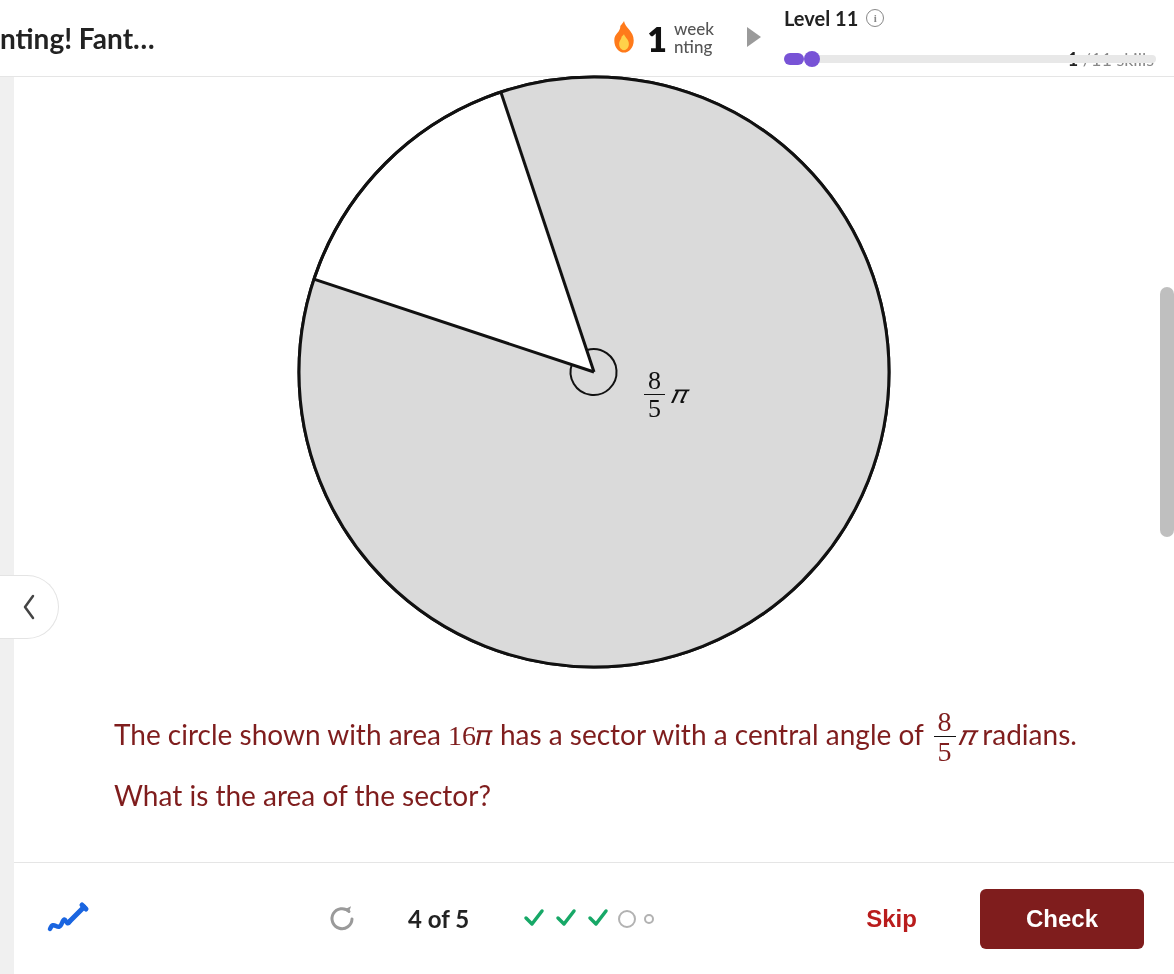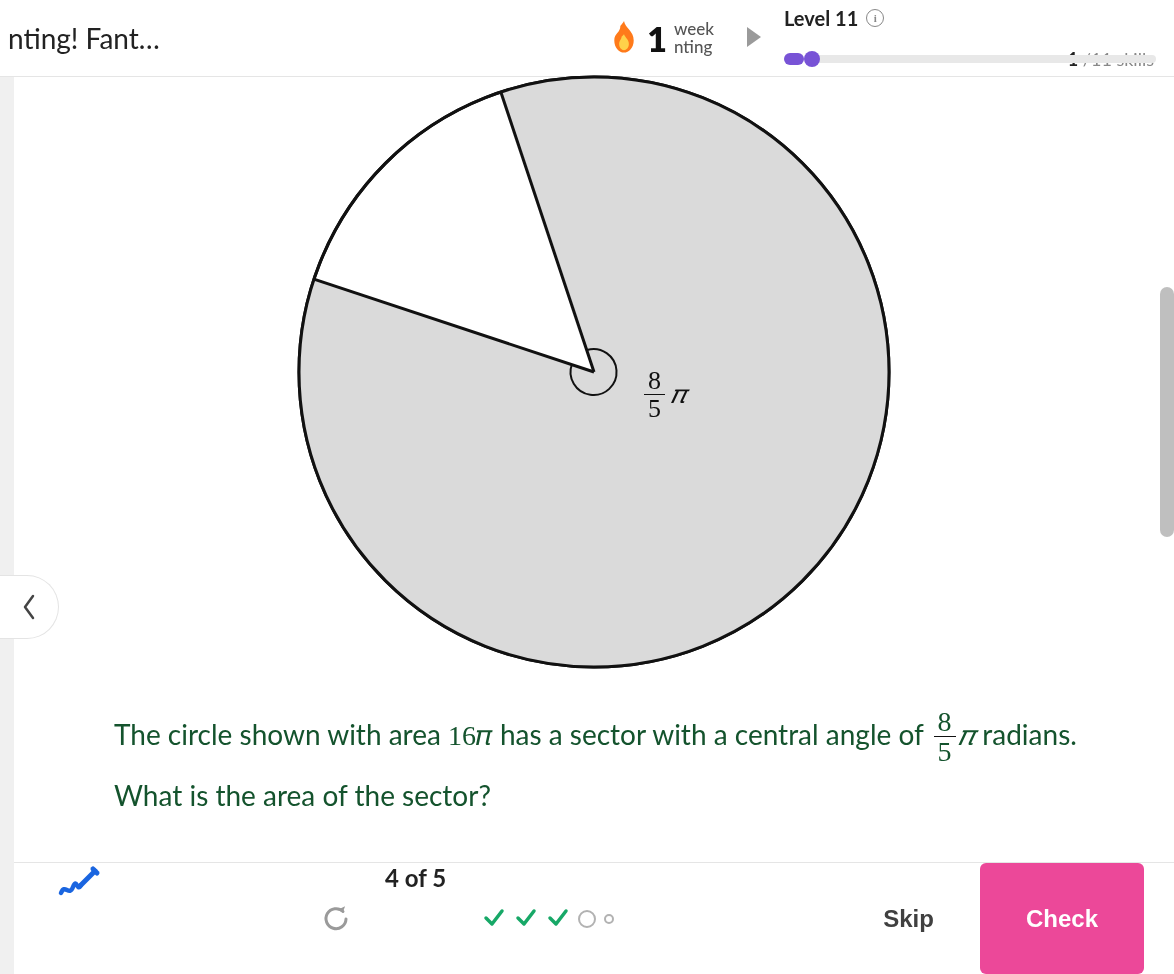--- a/index.html
+++ b/index.html
@@ -1,21 +1,21 @@
 <!DOCTYPE html>
 <html><head>
 <meta charset="utf-8">
 <style>
   * { box-sizing: border-box; margin: 0; padding: 0; }
   html, body { width: 1174px; height: 974px; font-family: -apple-system, BlinkMacSystemFont, "Segoe UI", "Lato", sans-serif; overflow: hidden; background: #fff; color: #222; }
   .frame { width: 1174px; height: 974px; position: relative; display: flex; flex-direction: column; }
 
   
   .header { height: 77px; border-bottom: 1px solid #e5e5e5; display: flex; align-items: center; padding: 0 20px 0 0; }
-  .header-title { font-size: 28px; font-weight: 400; color: #222; padding-left: 0; margin-right: auto; white-space: nowrap; overflow: hidden; margin-left: 8px; }
+  .header-title { font-size: 28px; font-weight: 700; color: #222; padding-left: 0; margin-right: auto; white-space: nowrap; overflow: hidden; }
   .streak { display: flex; align-items: center; gap: 8px; margin-right: 30px; }
   .flame-icon svg { display: block; }
   .streak-num { font-size: 34px; font-weight: 800; color: #111; letter-spacing: -1px; }
   .streak-words { display: flex; flex-direction: column; line-height: 1.05; }
   .streak-words span { font-size: 17px; color: #555; font-weight: 500; }
   .play-icon { color: #999; margin-right: 20px; }
   .level-block { display: flex; flex-direction: column; gap: 18px; min-width: 370px; }
   .level-top { display: flex; align-items: center; gap: 8px; font-size: 20px; font-weight: 700; color: #222; }
   .info-icon { width: 18px; height: 18px; border: 1.5px solid #888; border-radius: 50%; display: inline-flex; align-items: center; justify-content: center; font-size: 11px; font-weight: 600; color: #888; font-family: serif; }
   .progress-row { display: flex; align-items: center; gap: 14px; }
@@ -31,38 +31,38 @@
   .left-gutter { width: 14px; background: #f0f0f0; }
   .content { flex: 1; position: relative; display: flex; flex-direction: column; }
   .diagram-area { flex: 1; position: relative; }
   .circle-svg { position: absolute; left: 50%; top: -15px; transform: translateX(-50%); }
   .angle-label { position: absolute; left: 630px; top: 290px; font-family: Georgia, "Times New Roman", serif; font-size: 26px; color: #111; display: flex; align-items: center; gap: 6px; }
   .frac { display: inline-flex; flex-direction: column; align-items: center; line-height: 1.05; }
   .frac .num { border-bottom: 1.5px solid #111; padding: 0 4px; }
   .frac .den { padding: 0 4px; }
   .pi { font-style: italic; }
 
-  .question-text { padding: 15px 70px 40px 100px; font-size: 28px; line-height: 1.9; color: #14532d; }
+  .question-text { padding: 15px 70px 40px 100px; font-size: 28px; line-height: 1.9; color: #7f1d1d; }
   .question-text .inline-math { font-family: Georgia, "Times New Roman", serif; }
   .question-text .frac { font-size: 28px; vertical-align: middle; display: inline-flex; margin: 0 3px; position: relative; top: -2px; }
 
   .back-tab { position: absolute; left: -1px; top: 498px; width: 60px; height: 64px; background: #fff; border: 1px solid #e4e4e4; border-left: none; border-radius: 0 32px 32px 0; display: flex; align-items: center; justify-content: center; color: #444; z-index: 5; }
 
   
-  .footer { height: 112px; border-top: 1px solid #e5e5e5; display: flex; padding: 0 30px 0 43px; gap: 20px; position: relative; background: #fff; }
+  .footer { height: 112px; border-top: 1px solid #e5e5e5; display: flex; align-items: center; padding: 0 30px 0 32px; gap: 37px; position: relative; background: #fff; }
   .scribble-icon { color: #1a65e0; }
   .reload { color: #888; margin-left: 200px; display: flex; align-items: center; }
   .progress-text { font-size: 24px; font-weight: 700; color: #222; margin-left: 14px; }
   .status-icons { display: flex; align-items: center; gap: 8px; margin-left: 16px; }
   .check { color: #17a867; }
   .ring18 { width: 18px; height: 18px; border: 2.5px solid #b2b2b2; border-radius: 50%; }
   .ring10 { width: 10px; height: 10px; border: 2.5px solid #b2b2b2; border-radius: 50%; }
   .spacer { margin-left: auto; }
-  .skip-btn { color: #404040; font-size: 24px; font-weight: 700; background: none; border: none; cursor: pointer; padding: 10px 26px; }
-  .check-btn { background: #ec4899; color: #fff; font-size: 24px; font-weight: 600; border: none; border-radius: 6px; padding: 16px 46px; cursor: not-allowed; }
+  .skip-btn { color: #b91c1c; font-size: 24px; font-weight: 700; background: none; border: none; cursor: pointer; padding: 10px 26px; }
+  .check-btn { background: #7f1d1d; color: #fff; font-size: 24px; font-weight: 600; border: none; border-radius: 6px; padding: 16px 46px; cursor: not-allowed; }
 
   .scroll-thumb { position: absolute; right: 0; top: 210px; width: 14px; height: 250px; background: rgba(0,0,0,0.25); border-radius: 8px; }
 </style>
 </head>
 <body>
 
 <div class="frame">
 
   <div class="header">
     <div class="header-title">nting! Fant…</div>

